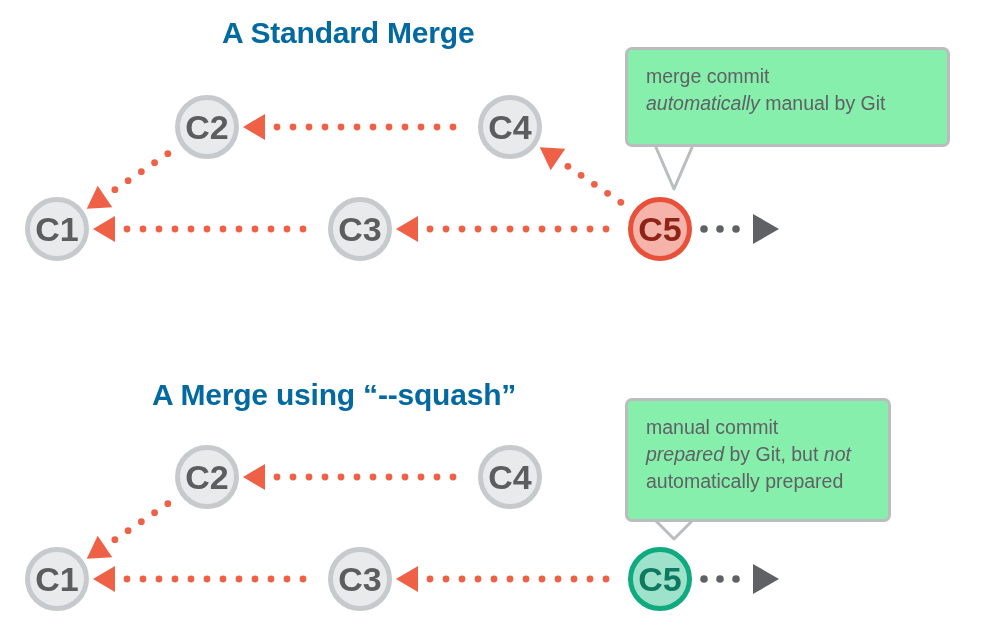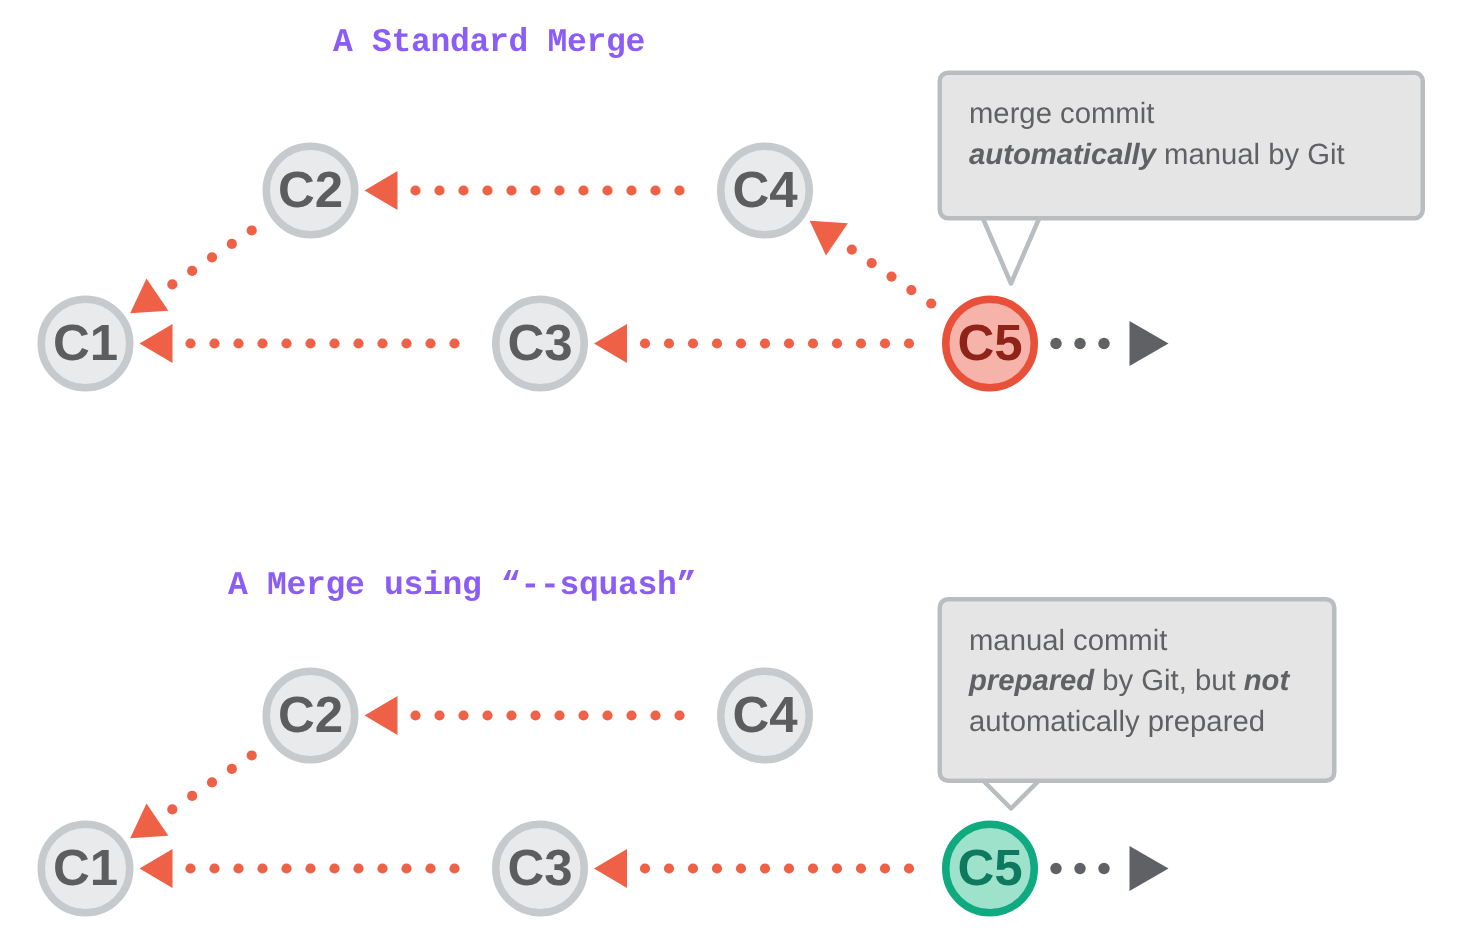--- a/index.html
+++ b/index.html
@@ -22,47 +22,47 @@
   }
   svg.layer {
     position: absolute;
     left: 0; top: 0;
     width: 981px;
     height: 630px;
     overflow: visible;
   }
   .diagram-title {
     position: absolute;
-    font-family: Liberation Mono, monospace;
+    font-family: Liberation Sans, sans-serif;
     font-weight: bold;
-    font-size: 22px;
-    color: #8b5cf6;
+    font-size: 30px;
+    color: #0369a1;
     letter-spacing: -0.2px;
     white-space: nowrap;
   }
   #title-standard { left: 222px; top: 16px; }
   #title-squash   { left: 152px; top: 366px; margin-top: 12px; }
 
   .callout {
     position: absolute;
     box-sizing: border-box;
-    background: #e5e5e5;
+    background: #86efac;
     border: 3px solid #b9bdc0;
     border-radius: 7px;
     color: #5f6164;
     font-family: "Liberation Sans", sans-serif;
     font-size: 19.5px;
     line-height: 27px;
     padding: 13px 16px 12px 18px;
     z-index: 3;
   }
   #callout-merge  { left: 625px; top: 47px;  width: 325px; height: 100px; }
   #callout-manual { left: 625px; top: 398px; width: 266px; height: 124px; }
   .callout .line { white-space: nowrap; }
-  .callout em { font-style: italic; font-weight: bold; }
+  .callout em { font-style: italic; }
 
   .node-label {
     position: absolute;
     font-family: "Liberation Sans", sans-serif;
     font-weight: bold;
     font-size: 34px;
     line-height: 1;
     transform: translate(-50%, -50%);
     pointer-events: none;
     white-space: nowrap;

